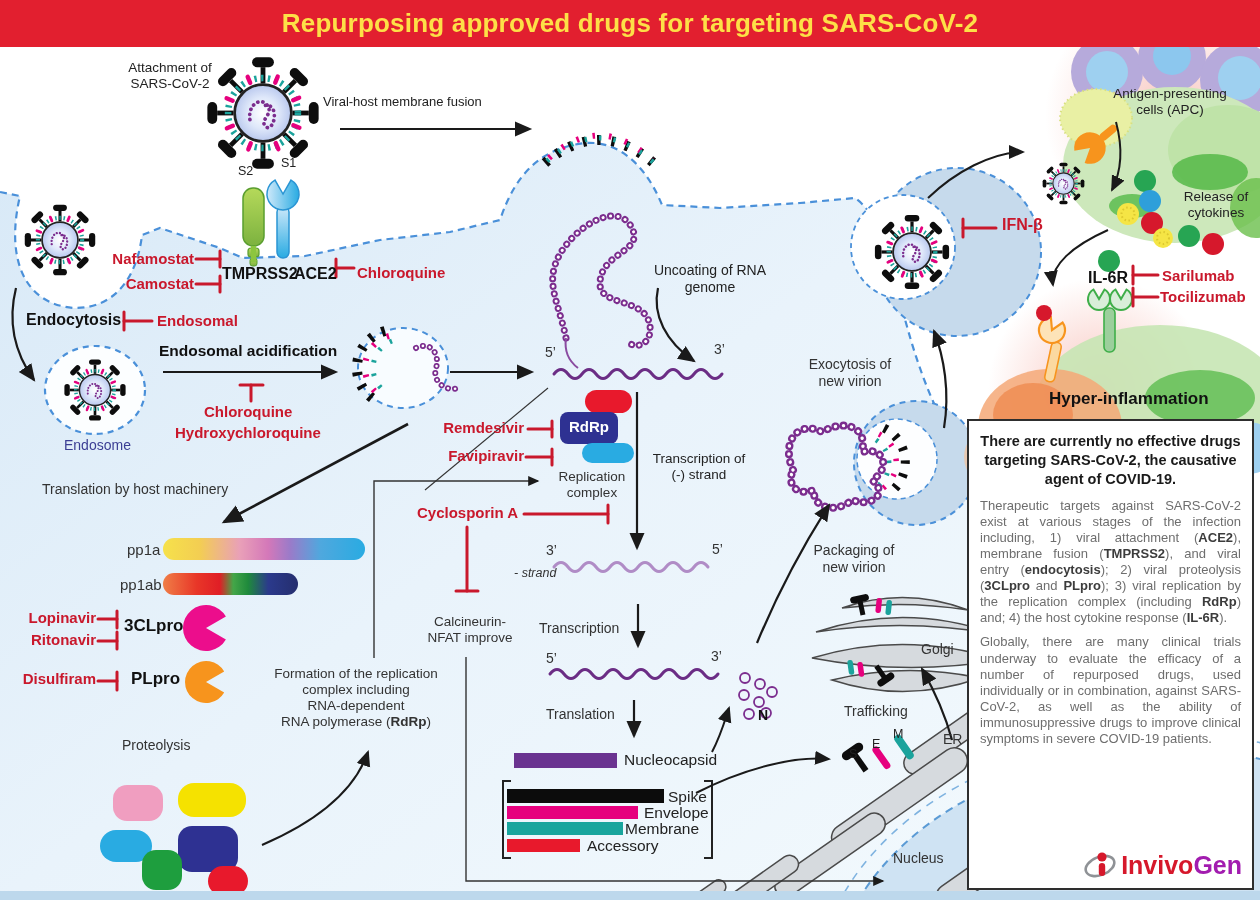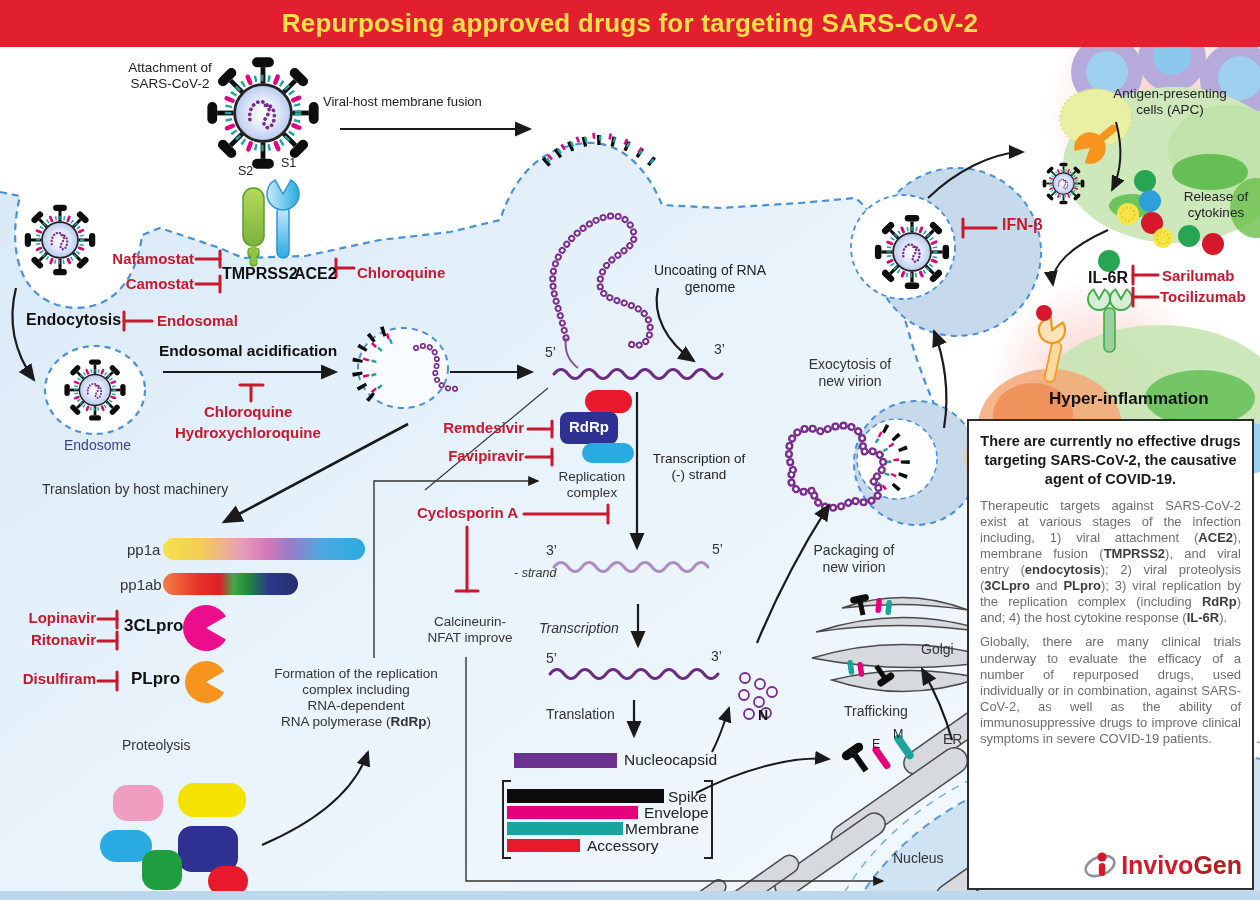--- a/index.html
+++ b/index.html
@@ -28,21 +28,21 @@
   .blue{color:#3B3E94;}
   .white{color:#fff;}
   .infobox{position:absolute;left:967px;top:419px;width:287px;height:471px;background:#fff;
            border:2.5px solid #2e2e2e;box-sizing:border-box;padding:9px 11px 6px;
            font-size:13px;color:#6e6e6e;text-align:justify;line-height:1.24;}
   .infobox h3{margin:2px 0 9px;font-size:14.5px;color:#1a1a1a;text-align:center;line-height:1.3;font-weight:bold;}
   .infobox p{margin:0 0 8px;}
   .infobox b{color:#3c3c3c;}
   .logo{position:absolute;right:10px;bottom:7px;display:flex;align-items:center;font-weight:bold;font-size:25px;line-height:1;}
   .logo .invivo{color:#D6182B;}
-  .logo .gen{color:#b91c1c;}
+  .logo .gen{color:#a21caf;}
 </style>
 </head>
 <body>
 
 <div class="stage">
 
 <svg class="art" width="1260" height="900" viewBox="0 0 1260 900">
   <defs>
     <marker id="ah" markerWidth="10" markerHeight="8" refX="7" refY="3.5" orient="auto">
       <path d="M0,0 L8,3.5 L0,7 Z" fill="#1a1a1a"></path>
@@ -475,21 +475,21 @@
 <div class="lbl ctr f135 gray" style="left:549px;top:469px;width:86px;">Replication
 complex</div>
 <div class="lbl ctr f135" style="left:648px;top:451px;width:102px;">Transcription of
 (-) strand</div>
 <div class="lbl red f15" style="left:417px;top:504px;">Cyclosporin A</div>
 <div class="lbl ctr f135 gray" style="left:423px;top:614px;width:94px;">Calcineurin-
 NFAT improve</div>
 <div class="lbl gray" style="left:546px;top:542px;">3’</div>
 <div class="lbl gray" style="left:712px;top:541px;">5’</div>
 <div class="lbl it sm gray" style="left:514px;top:566px;">- strand</div>
-<div class="lbl gray" style="left:539px;top:620px;font-style:italic;">Transcription</div>
+<div class="lbl gray" style="left:539px;top:620px;">Transcription</div>
 <div class="lbl gray" style="left:546px;top:650px;">5’</div>
 <div class="lbl gray" style="left:711px;top:648px;">3’</div>
 <div class="lbl gray" style="left:546px;top:706px;">Translation</div>
 <div class="lbl f155" style="left:624px;top:751px;">Nucleocapsid</div>
 <div class="lbl f155" style="left:668px;top:788px;">Spike</div>
 <div class="lbl f155" style="left:644px;top:804px;">Envelope</div>
 <div class="lbl f155" style="left:625px;top:820px;">Membrane</div>
 <div class="lbl f155" style="left:587px;top:837px;">Accessory</div>
 <div class="lbl bold" style="left:758px;top:707px;">N</div>
 <div class="lbl ctr gray" style="left:804px;top:356px;width:92px;">Exocytosis of

